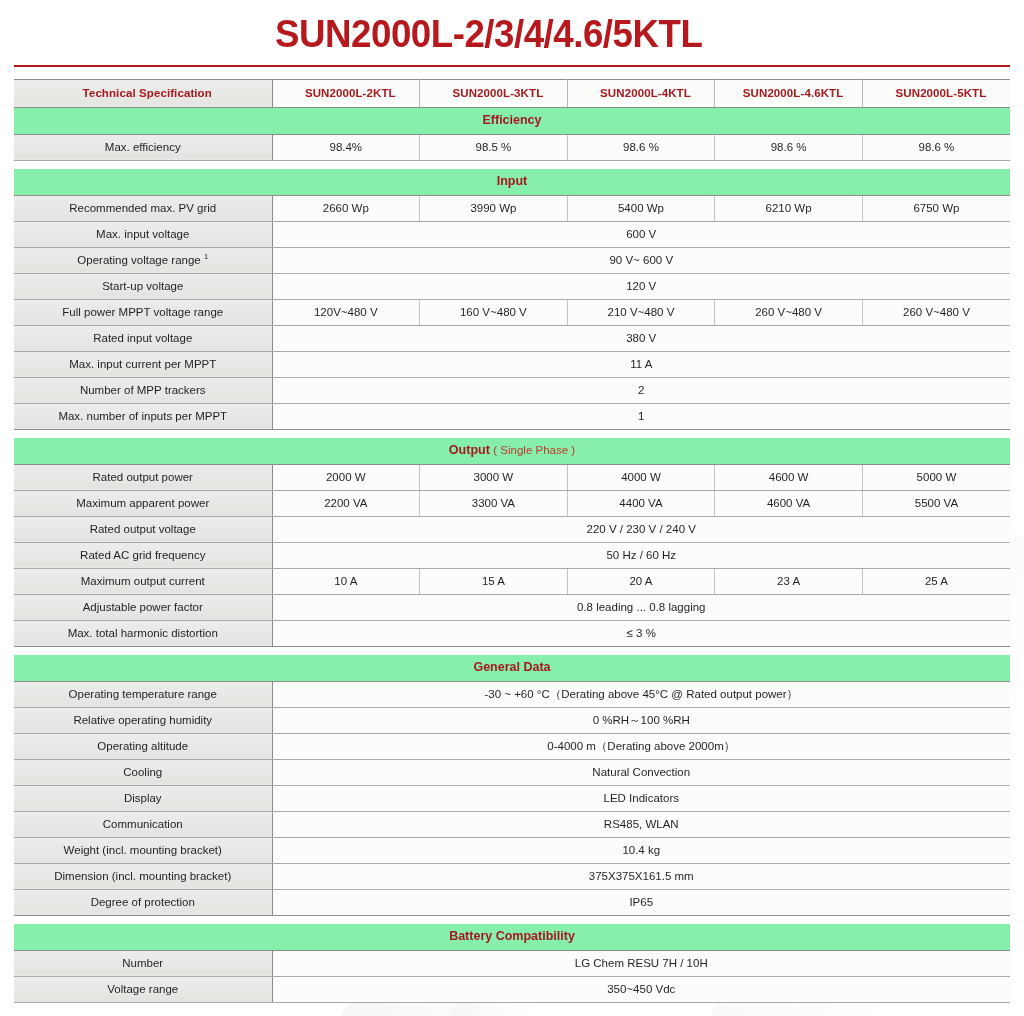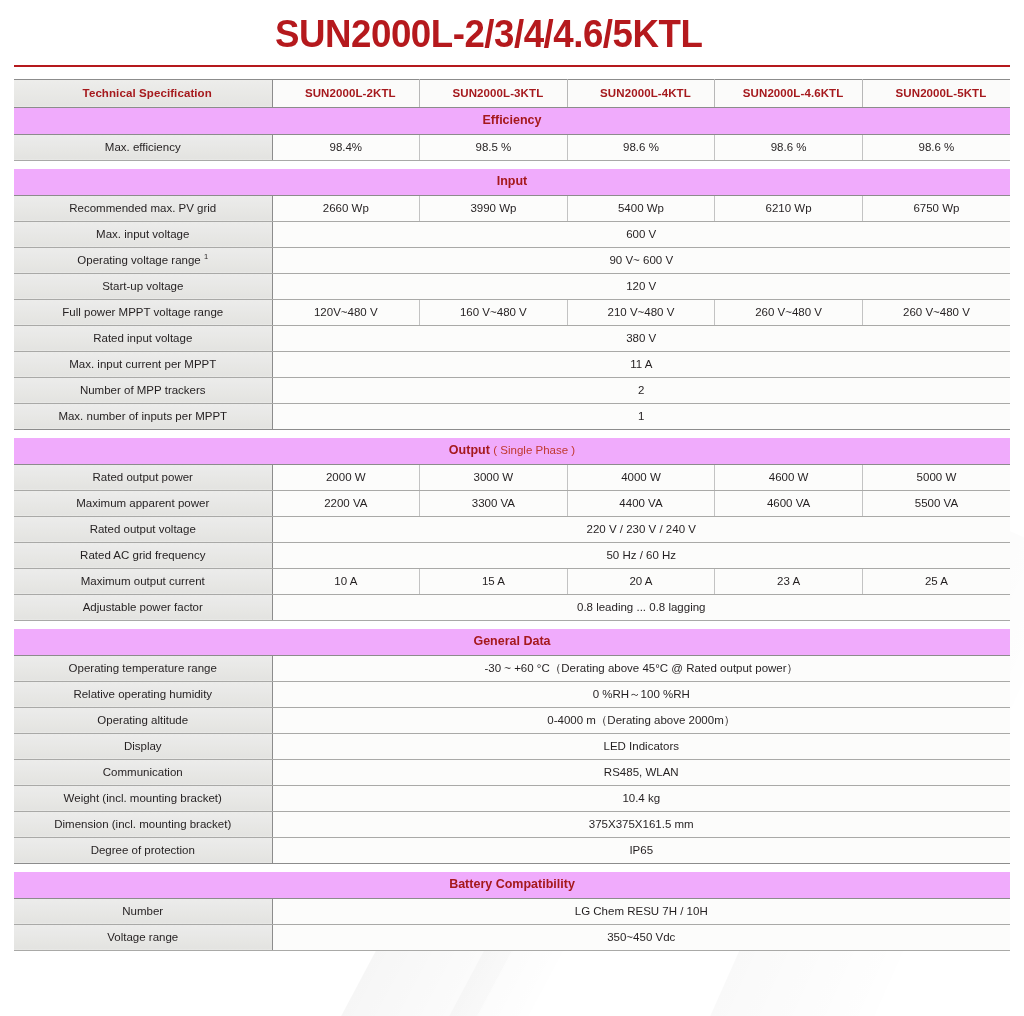--- a/index.html
+++ b/index.html
@@ -102,21 +102,21 @@
     background: #fbfbfa;
   }
   tr.head-row td.v.last { border-right: none; }
 
   
   tr.section-row td {
     color: #a5191d;
     font-weight: bold;
     font-size: 12.5px;
     height: 26px;
-    background: #f0abfc;
+    background: #86efac;
     border-bottom: 1.5px solid #8c8c8c;
   }
   tr.section-row td .sec-sub {
     color: #c0392e;
     font-weight: normal;
     font-size: 11.5px;
   }
   tr.section-gap td {
     height: 8px;
     background: #ffffff;
@@ -274,37 +274,45 @@
             <td class="v">10 A</td>
             <td class="v">15 A</td>
             <td class="v">20 A</td>
             <td class="v">23 A</td>
             <td class="v last">25 A</td>
           </tr>
           <tr>
             <td class="lbl">Adjustable power factor</td>
             <td class="v merge" colspan="5">0.8 leading ... 0.8 lagging</td>
           </tr>
+          <tr class="last-in-block">
+            <td class="lbl">Max. total harmonic distortion</td>
+            <td class="v merge" colspan="5">≤ 3 %</td>
+          </tr>
           <tr class="section-gap">
             <td class="" colspan="6"></td>
           </tr>
           <tr class="section-row">
             <td class="" colspan="6">General Data</td>
           </tr>
           <tr>
             <td class="lbl">Operating temperature range</td>
             <td class="v merge" colspan="5">-30 ~ +60 °C（Derating above 45°C @ Rated output power）</td>
           </tr>
           <tr>
             <td class="lbl">Relative operating humidity</td>
             <td class="v merge" colspan="5">0 %RH～100 %RH</td>
           </tr>
           <tr>
             <td class="lbl">Operating altitude</td>
             <td class="v merge" colspan="5">0-4000 m（Derating above 2000m）</td>
+          </tr>
+          <tr>
+            <td class="lbl">Cooling</td>
+            <td class="v merge" colspan="5">Natural Convection</td>
           </tr>
           <tr>
             <td class="lbl">Display</td>
             <td class="v merge" colspan="5">LED Indicators</td>
           </tr>
           <tr>
             <td class="lbl">Communication</td>
             <td class="v merge" colspan="5">RS485, WLAN</td>
           </tr>
           <tr>

